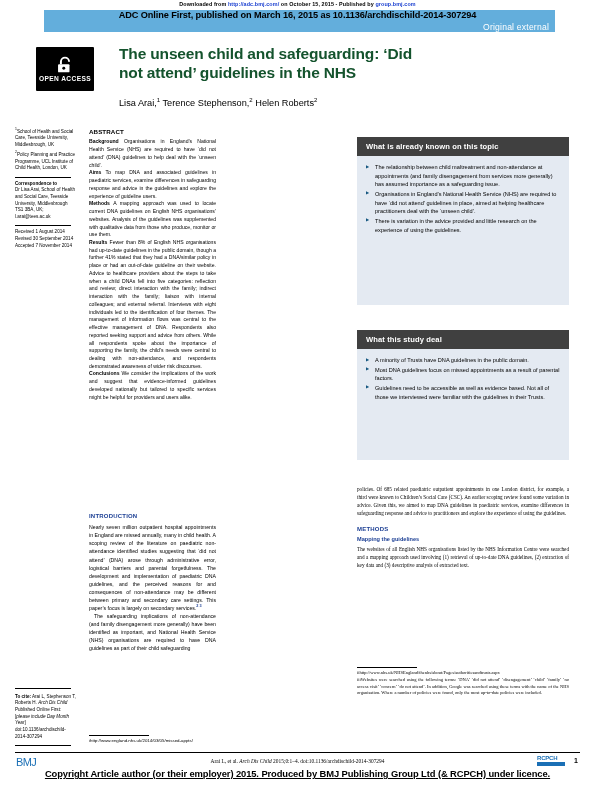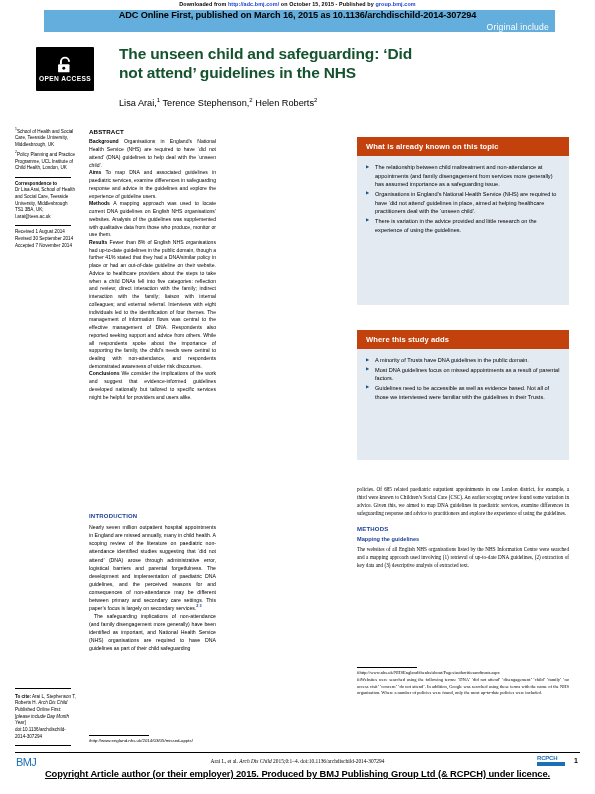--- a/index.html
+++ b/index.html
@@ -113,21 +113,21 @@
     font-size:4.4px; line-height:1.45;
   }
   .footnote-left .rule{ border-top:1px solid #000; width:60px; margin-bottom:2px;}
 
   
   .box{
     position:absolute; left:357px; width:212px;
     background:#e4eaf2;
   }
   .box .hdr{
-    background:#c2410c; color:#fff;
+    background:#404040; color:#fff;
     font-size:7.6px; font-weight:bold;
     padding:5px 9px 5px 9px;
     letter-spacing:.1px;
   }
   .box ul{
     margin:0; padding:7px 9px 9px 9px; list-style:none;
     font-size:5.6px; line-height:1.55;
   }
   .box li{
     position:relative; padding-left:9px; margin-bottom:1px;
@@ -202,21 +202,21 @@
 </style>
 </head>
 <body>
 
 <div class="dl-banner">
   <span>Downloaded from </span><a href="#">http://adc.bmj.com/</a><span> on October 15, 2015 - Published by </span><a href="#">group.bmj.com</a>
 </div>
 
 <div class="blue-strip"></div>
 <div class="adc-line">ADC Online First, published on March 16, 2015 as 10.1136/archdischild-2014-307294</div>
-<div class="orig-article">Original include</div>
+<div class="orig-article">Original external</div>
 
 <div class="oa-badge">
   <svg class="oa-lock" viewBox="0 0 24 22">
     <path d="M7 10 V7 a5 5 0 0 1 10 0" fill="none" stroke="#fff" stroke-width="2.4"></path>
     <rect x="3.5" y="10" width="14" height="10" rx="1.2" fill="#fff"></rect>
     <circle cx="10.5" cy="15" r="1.8" fill="#000"></circle>
   </svg>
   <div class="oa-text">OPEN ACCESS</div>
 </div>
 
@@ -266,21 +266,21 @@
 <div class="box" id="box-known">
   <div class="hdr">What is already known on this topic</div>
   <ul>
     <li>The relationship between child maltreatment and non-attendance at appointments (and family disengagement from services more generally) has assumed importance as a safeguarding issue.</li>
     <li>Organisations in England’s National Health Service (NHS) are required to have ‘did not attend’ guidelines in place, aimed at helping healthcare practitioners deal with the ‘unseen child’.</li>
     <li>There is variation in the advice provided and little research on the experience of using the guidelines.</li>
   </ul>
 </div>
 
 <div class="box" id="box-adds">
-  <div class="hdr">Where this study adds</div>
+  <div class="hdr">What this study deal</div>
   <ul>
     <li>A minority of Trusts have DNA guidelines in the public domain.</li>
     <li>Most DNA guidelines focus on missed appointments as a result of parental factors.</li>
     <li>Guidelines need to be accessible as well as evidence based. Not all of those we interviewed were familiar with the guidelines in their Trusts.</li>
   </ul>
 </div>
 
 <div class="col-right-body">
   <p class="noind"><span>policies. Of 685 related paediatric outpatient appointments in one London district, for example, a third were known to Children’s Social Care (CSC). An earlier scoping review found some variation in advice. Given this, we aimed to map DNA guidelines in paediatric services, examine differences in safeguarding response and advice to practitioners and explore the experience of using the guidelines.</span></p>
   <h3>METHODS</h3>

